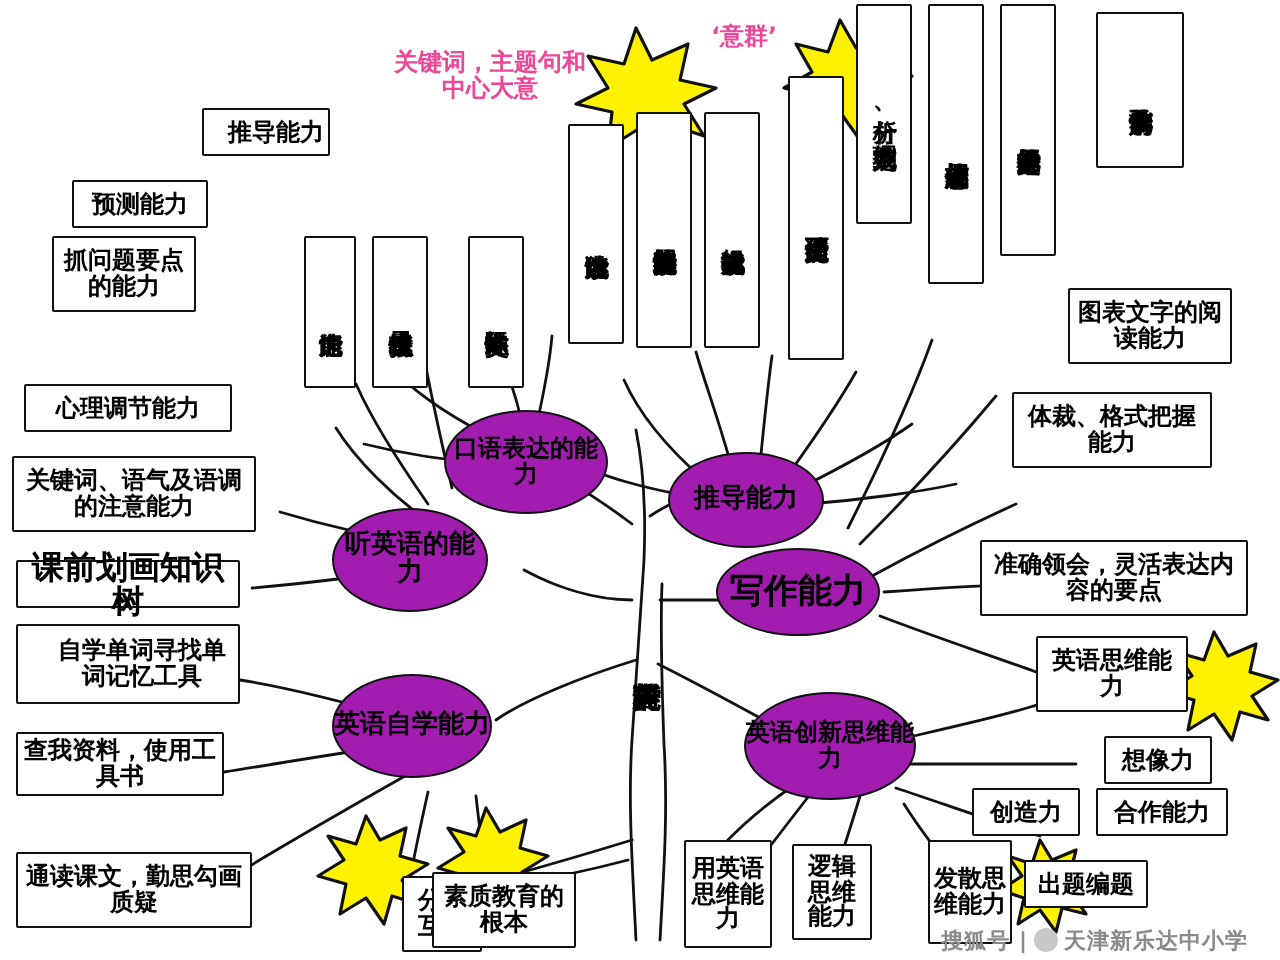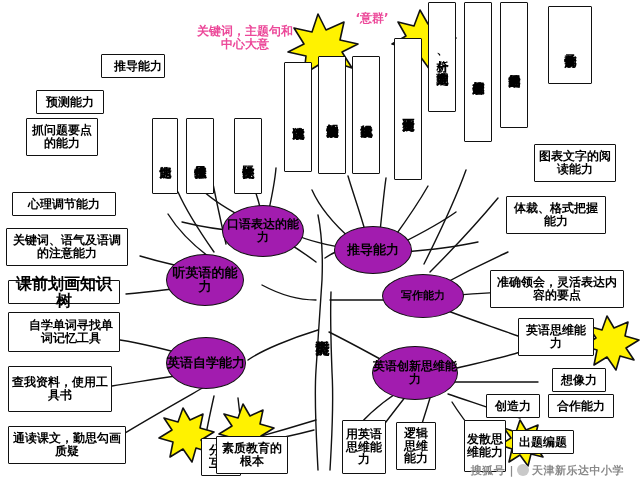--- a/index.html
+++ b/index.html
@@ -171,21 +171,21 @@
   </div>
 
   <div class="node ellipse" style="left:334px; top:226px; width:78px; height:48px; font-size:13px;">
     <span>推导能力</span>
   </div>
 
   <div class="node ellipse" style="left:166px; top:254px; width:78px; height:52px; font-size:13px;">
     <span>听英语的能力</span>
   </div>
 
-  <div class="node ellipse" style="left:382px; top:274px; width:82px; height:44px; font-size:11px;">
+  <div class="node ellipse" style="left:358px; top:274px; width:82px; height:44px; font-size:17px;">
     <span>写作能力</span>
   </div>
 
   <div class="node ellipse" style="left:166px; top:337px; width:80px; height:52px; font-size:13px;">
     <span>英语自学能力</span>
   </div>
 
   <div class="node ellipse" style="left:372px; top:346px; width:86px; height:54px; font-size:12px;">
     <span>英语创新思维能力</span>
   </div>
@@ -218,21 +218,21 @@
   </div>
 
   <div class="node box" style="left:8px; top:280px; width:112px; height:24px; font-size:16px;">
     <span>课前划画知识树</span>
   </div>
 
   <div class="node box" style="left:8px; top:312px; width:112px; height:40px; font-size:12px;padding-left:16px;">
     <span>自学单词寻找单词记忆工具</span>
   </div>
 
-  <div class="node box" style="left:8px; top:366px; width:104px; height:46px; font-size:12px;">
+  <div class="node box" style="left:8px; top:366px; width:104px; height:32px; font-size:12px;">
     <span>查我资料，使用工具书</span>
   </div>
 
   <div class="node box" style="left:8px; top:426px; width:118px; height:38px; font-size:12px;">
     <span>通读课文，勤思勾画质疑</span>
   </div>
 
   <div class="node box vbox" style="left:152px; top:118px; width:26px; height:76px; font-size:12px;">
     <span>速记能力</span>
   </div>

